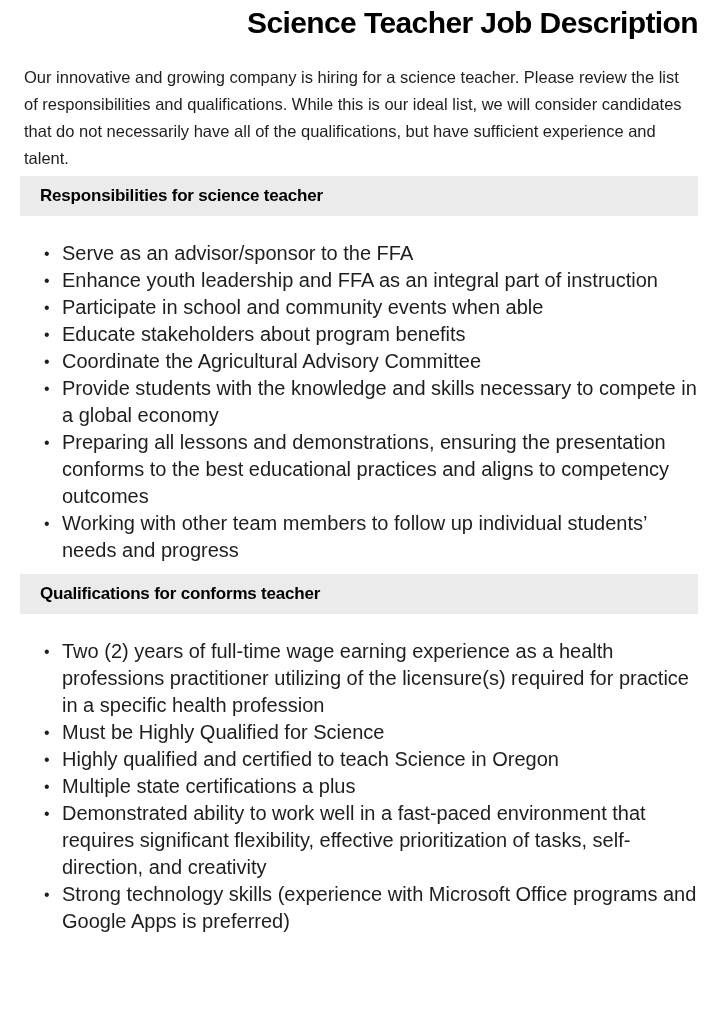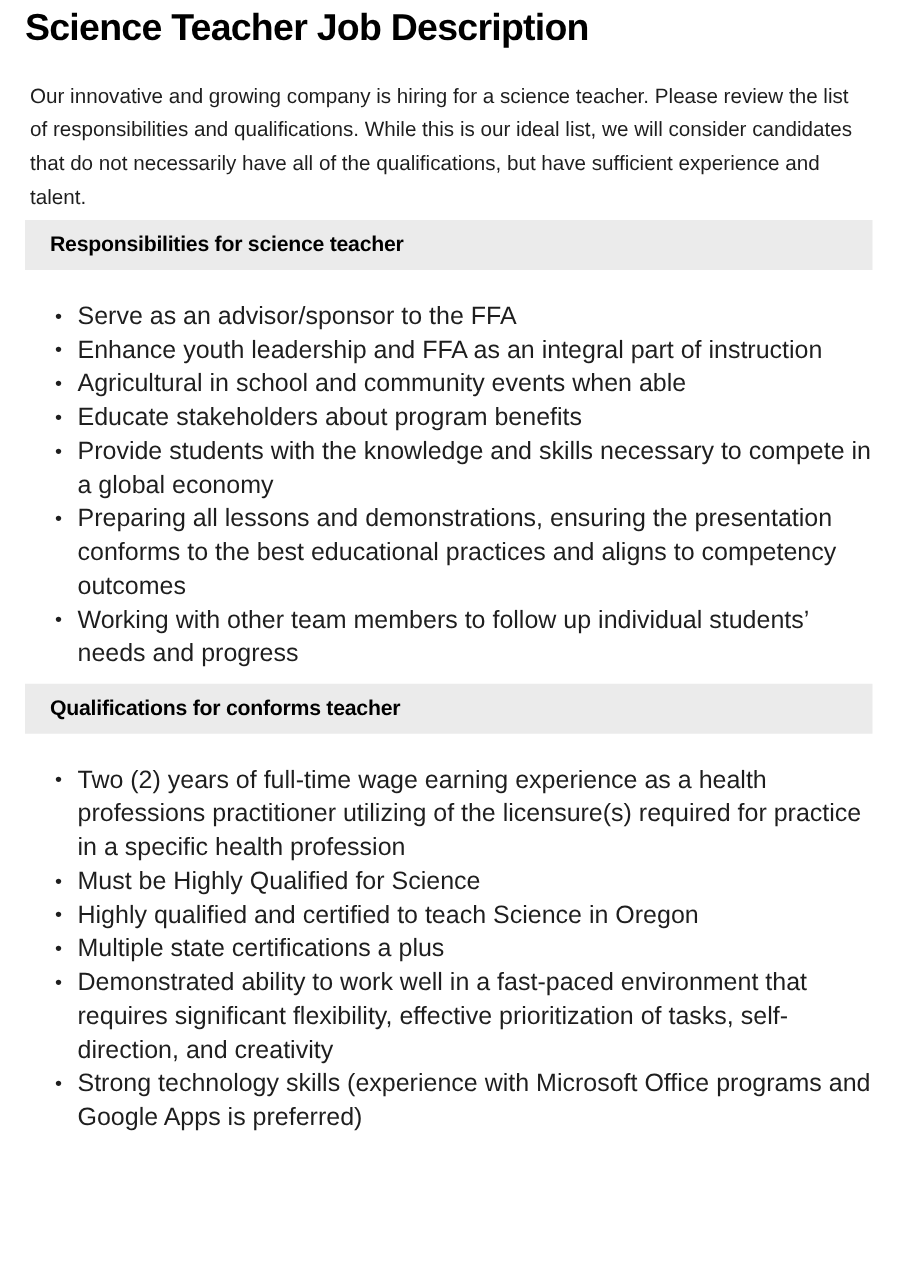--- a/index.html
+++ b/index.html
@@ -15,21 +15,21 @@
     font-family: "Liberation Sans", sans-serif;
     color: var(--text-color, #1e1e1e);
   }
   .page {
     padding: 0 22px 0 20px;
   }
   .doc-title {
     margin: 0;
     padding-top: 6px;
     height: 56px;
-    text-align: left;
+    text-align: right;
     font-size: 30px;
     font-weight: bold;
     letter-spacing: -0.6px;
     color: var(--heading-color, #000000);
   }
   .intro {
     margin: 4px;
     padding-top: 4px;
     font-size: 16.5px;
     line-height: 27px;
@@ -80,22 +80,23 @@
 
   <p class="intro">Our innovative and growing company is hiring for a science teacher. Please review the list of responsibilities and qualifications. While this is our ideal list, we will consider candidates that do not necessarily have all of the qualifications, but have sufficient experience and talent.</p>
 
   <section>
     <div class="section-header">
       <span>Responsibilities for science teacher</span>
     </div>
     <ul class="bullet-list">
         <li>Serve as an advisor/sponsor to the FFA</li>
         <li>Enhance youth leadership and FFA as an integral part of instruction</li>
-        <li>Agricultural in school and community events when able</li>
+        <li>Participate in school and community events when able</li>
         <li>Educate stakeholders about program benefits</li>
+        <li>Coordinate the Agricultural Advisory Committee</li>
         <li>Provide students with the knowledge and skills necessary to compete in a global economy</li>
         <li>Preparing all lessons and demonstrations, ensuring the presentation conforms to the best educational practices and aligns to competency outcomes</li>
         <li>Working with other team members to follow up individual students’ needs and progress</li>
       </ul>
   </section>
 
   <section>
     <div class="section-header">
       <span>Qualifications for conforms teacher</span>
     </div>

